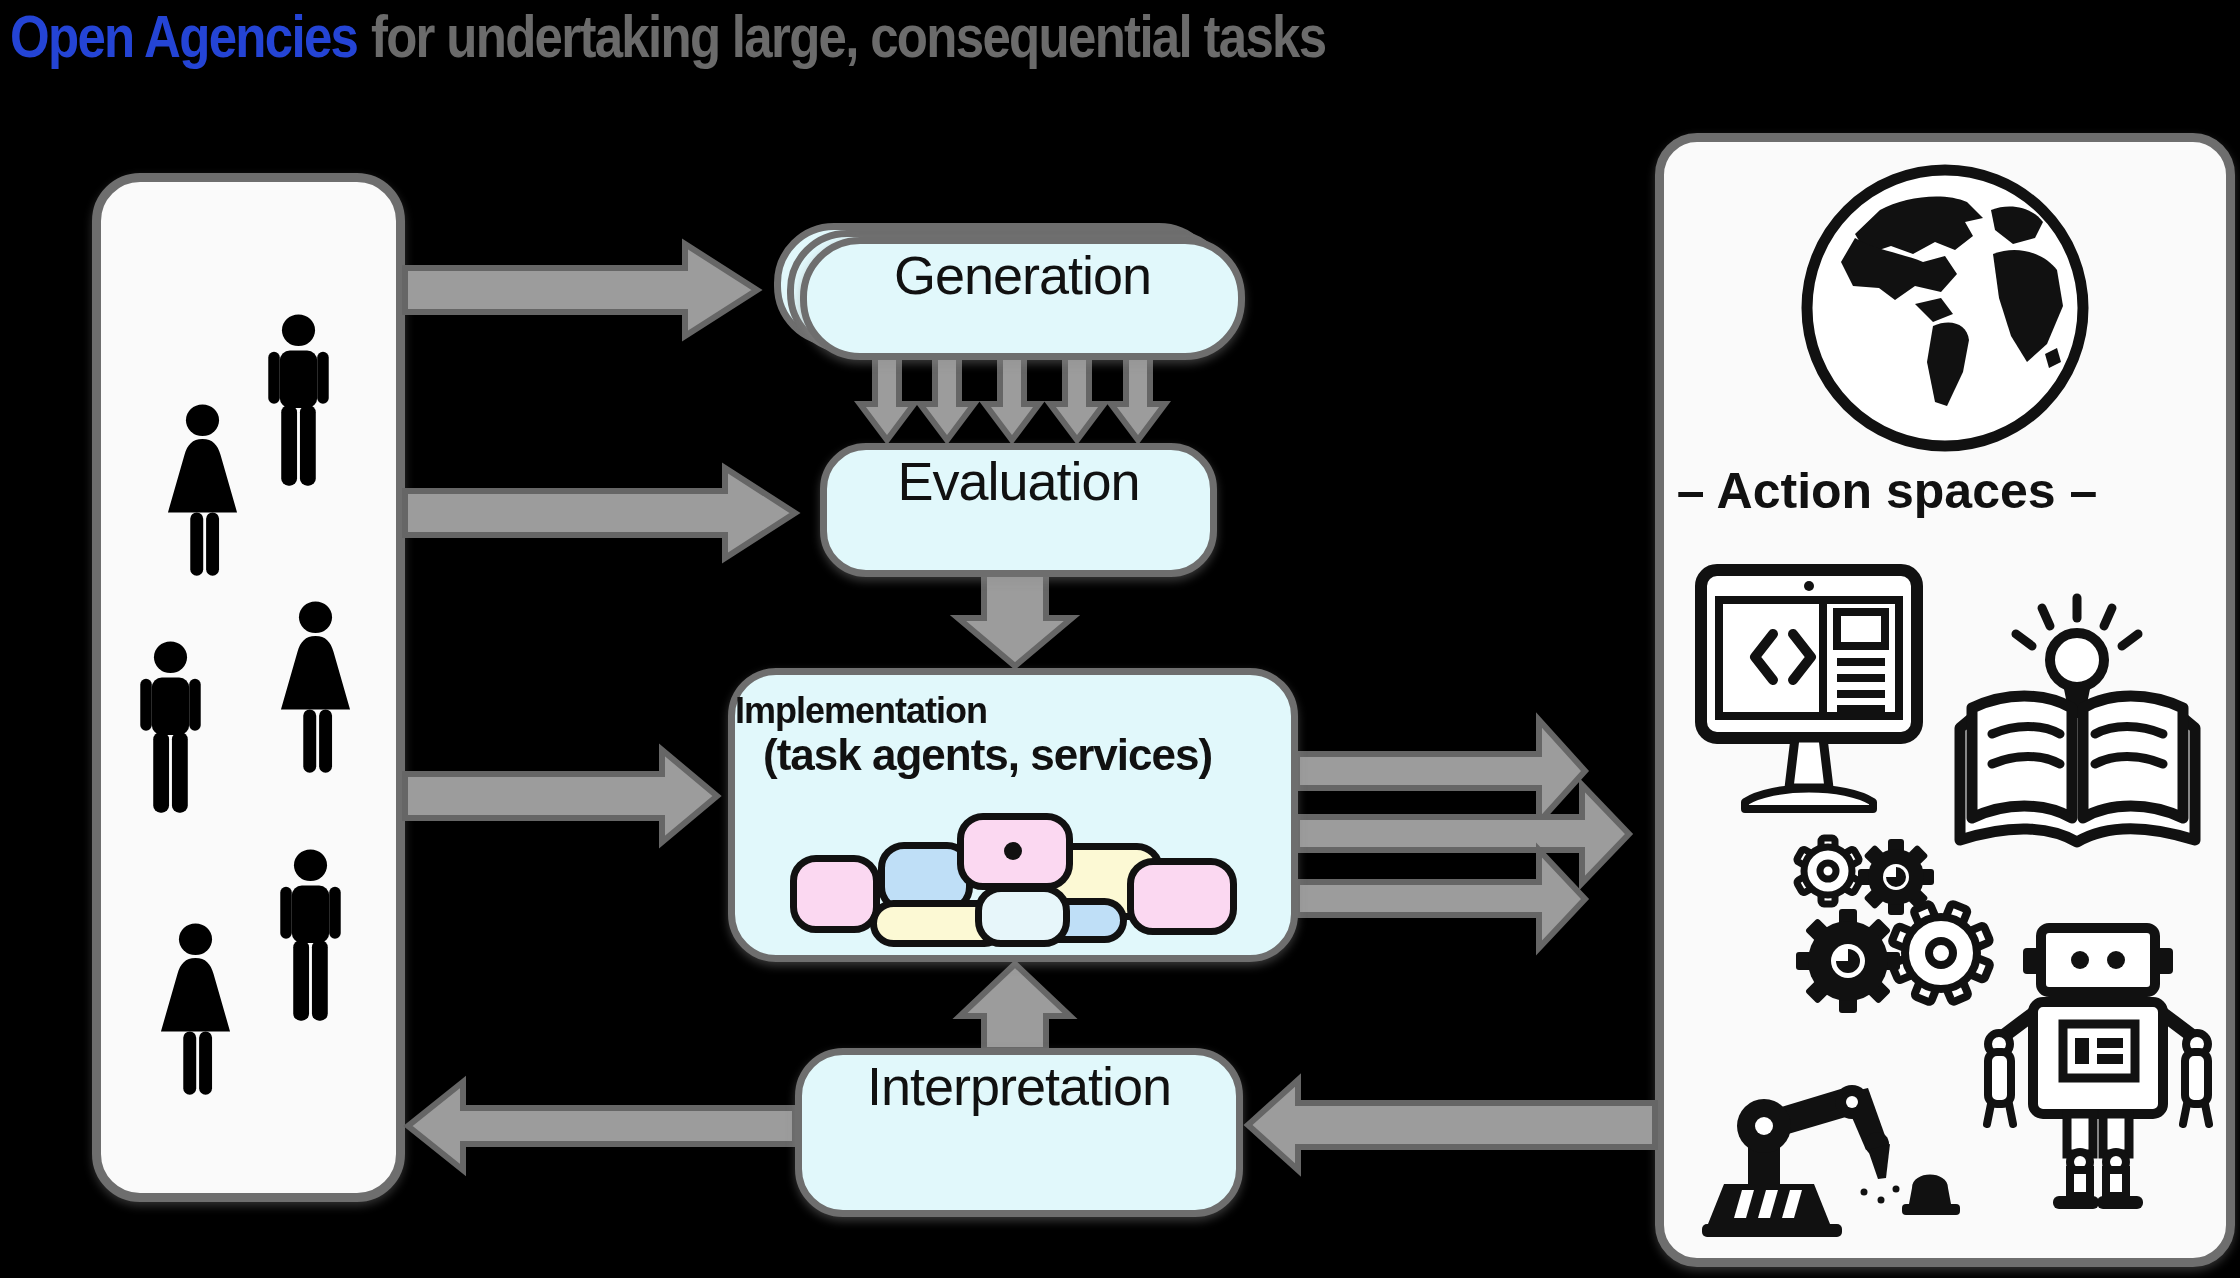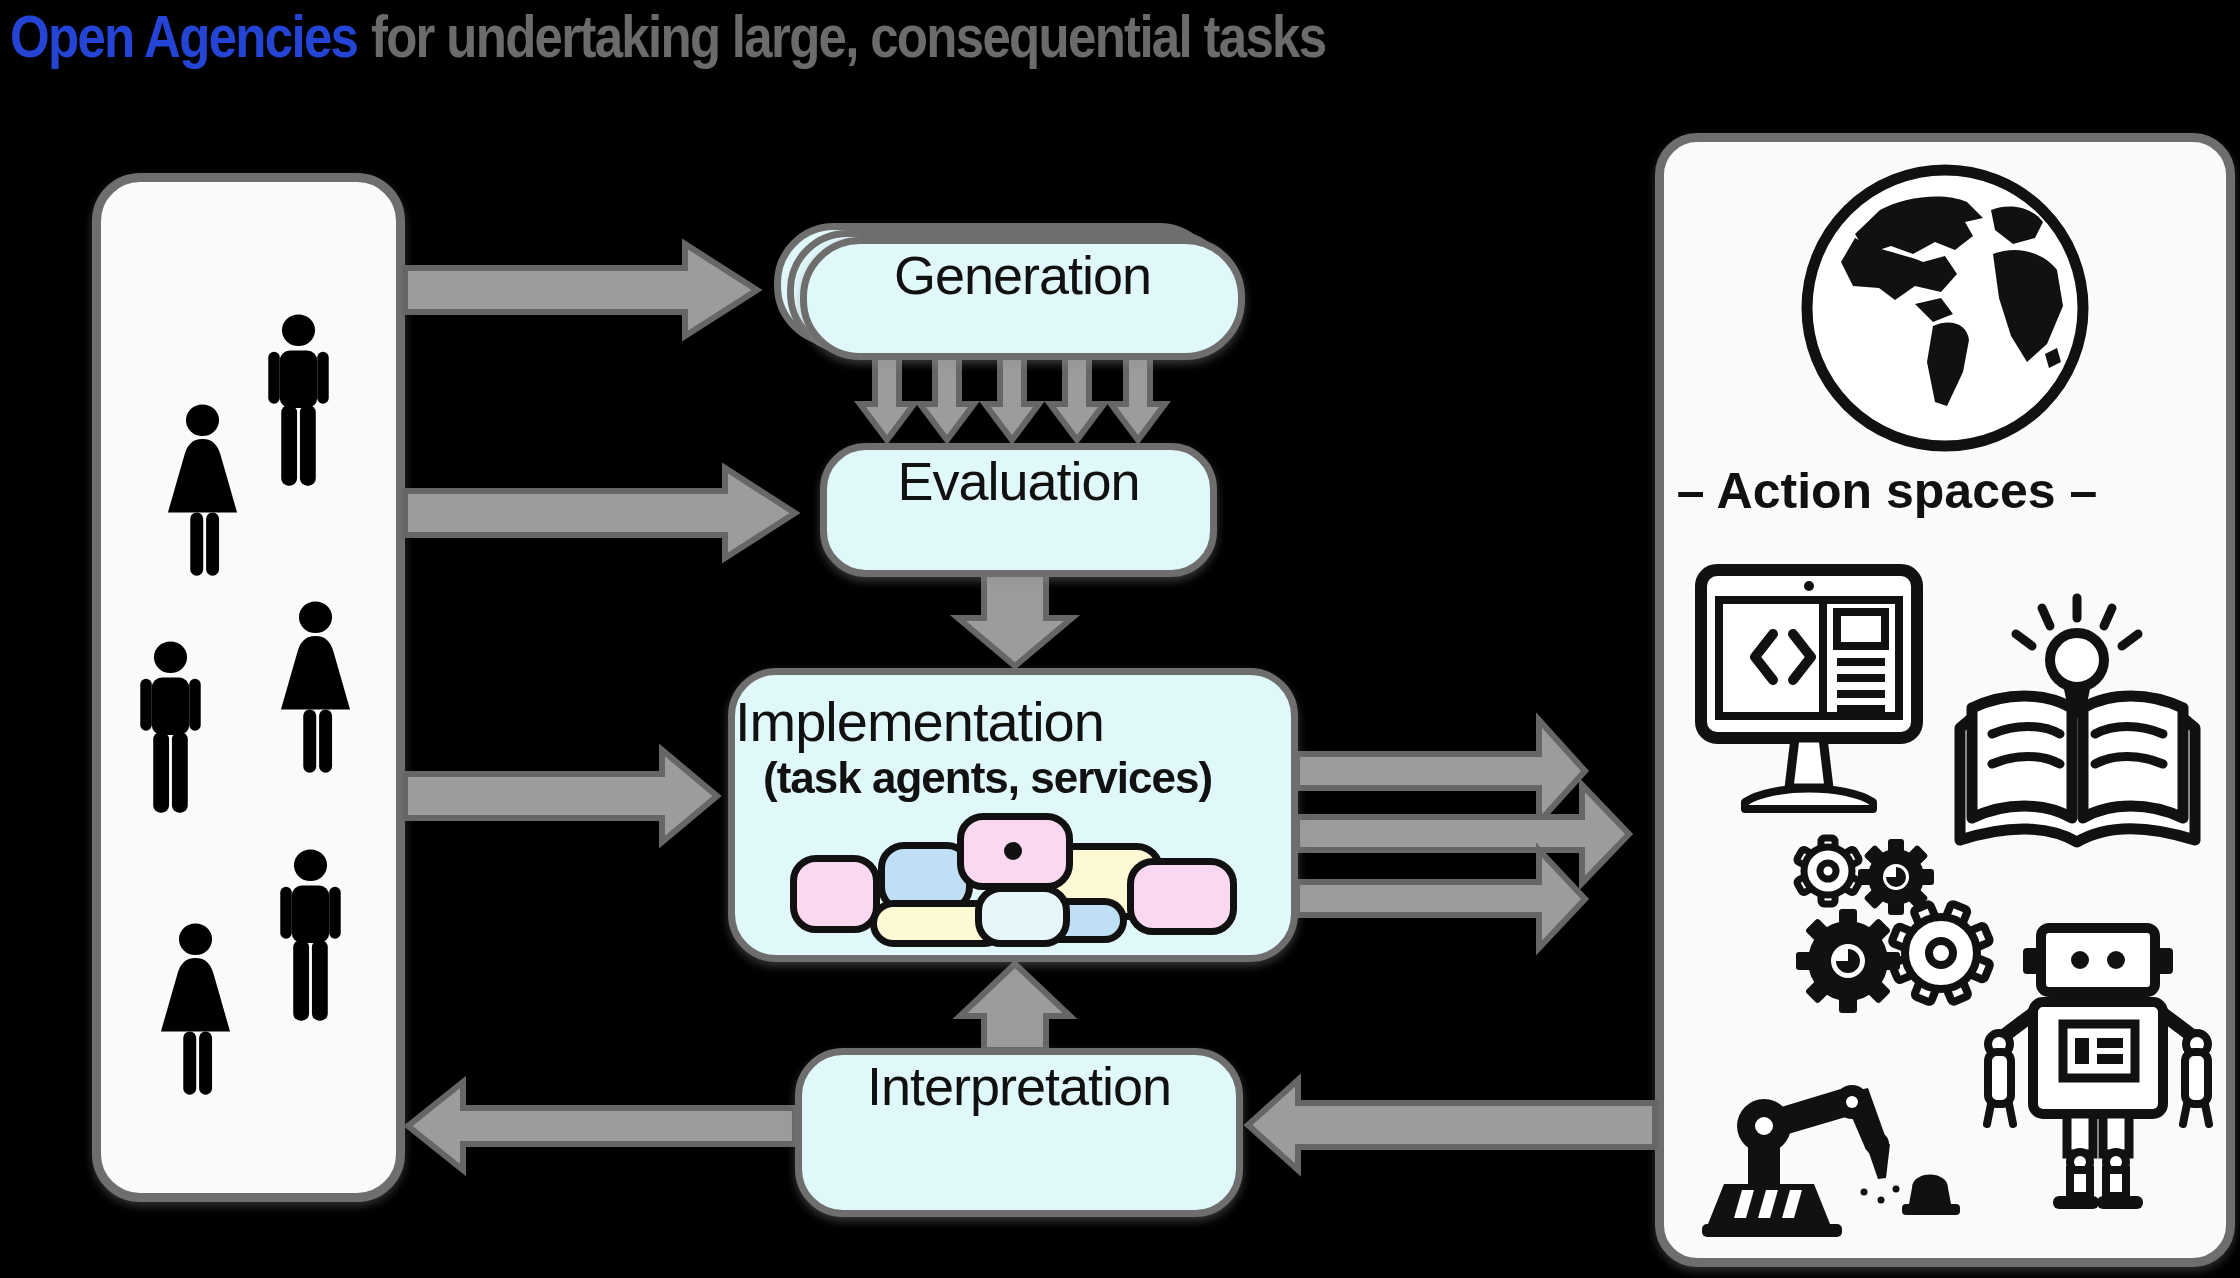--- a/index.html
+++ b/index.html
@@ -20,21 +20,21 @@
   .flowbox{background:var(--box-fill);border:7px solid var(--box-border);box-sizing:border-box;
            display:flex;justify-content:center;
            box-shadow:0 4px 10px rgba(140,140,140,.4);}
   .flowlabel{font-size:54px;color:#111;letter-spacing:-1px;}
   #generation-box{left:800px;top:237px;width:445px;height:123px;border-radius:60px;z-index:3;}
   .gen-layer{background:var(--box-fill);border:7px solid var(--box-border);box-sizing:border-box;
              border-radius:60px;width:445px;height:123px;z-index:2;}
   #evaluation-box{left:820px;top:443px;width:397px;height:134px;border-radius:46px;z-index:3;}
   #implementation-box{left:728px;top:668px;width:570px;height:294px;border-radius:48px;z-index:3;
                       flex-direction:column;justify-content:flex-start;padding-top:16px;}
-  #impl-title{font-size:56px;font-weight:normal;color:#111;letter-spacing:-1px;line-height:1.12;}
+  #impl-title{font-size:36px;font-weight:bold;color:#111;letter-spacing:-1px;line-height:1.12;}
   #impl-subtitle{font-size:44px;font-weight:bold;color:#111;letter-spacing:-1px;line-height:1.1;margin-left:28px;}
   #interpretation-box{left:795px;top:1048px;width:448px;height:169px;border-radius:48px;z-index:3;}
   
   .chip{position:absolute;border:7px solid var(--cluster-border);box-sizing:border-box;
         border-radius:26px;z-index:4;}
   
   #action-label{left:1665px;top:462px;width:444px;text-align:center;font-size:50px;font-weight:bold;
                 color:#111;z-index:3;}
   .icon-svg{position:absolute;z-index:3;}
   svg{overflow:visible;}

